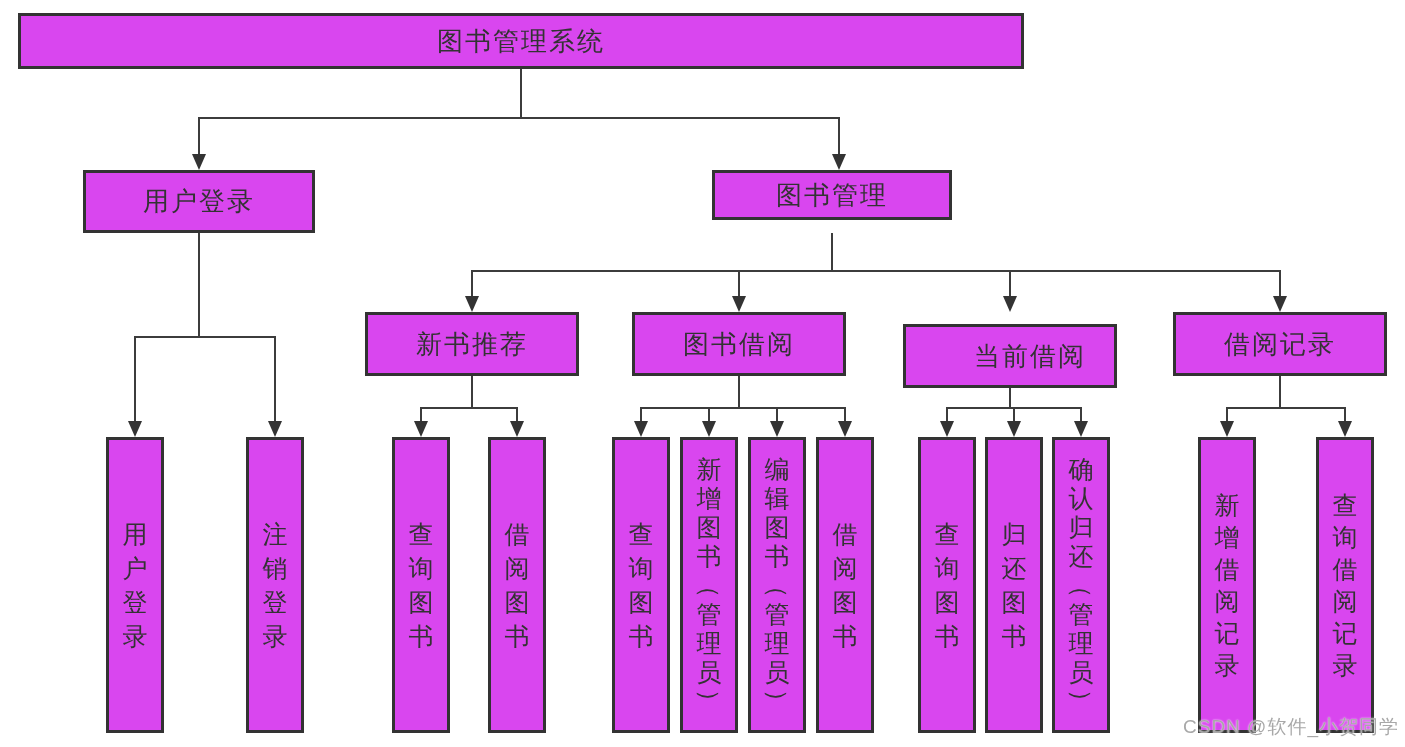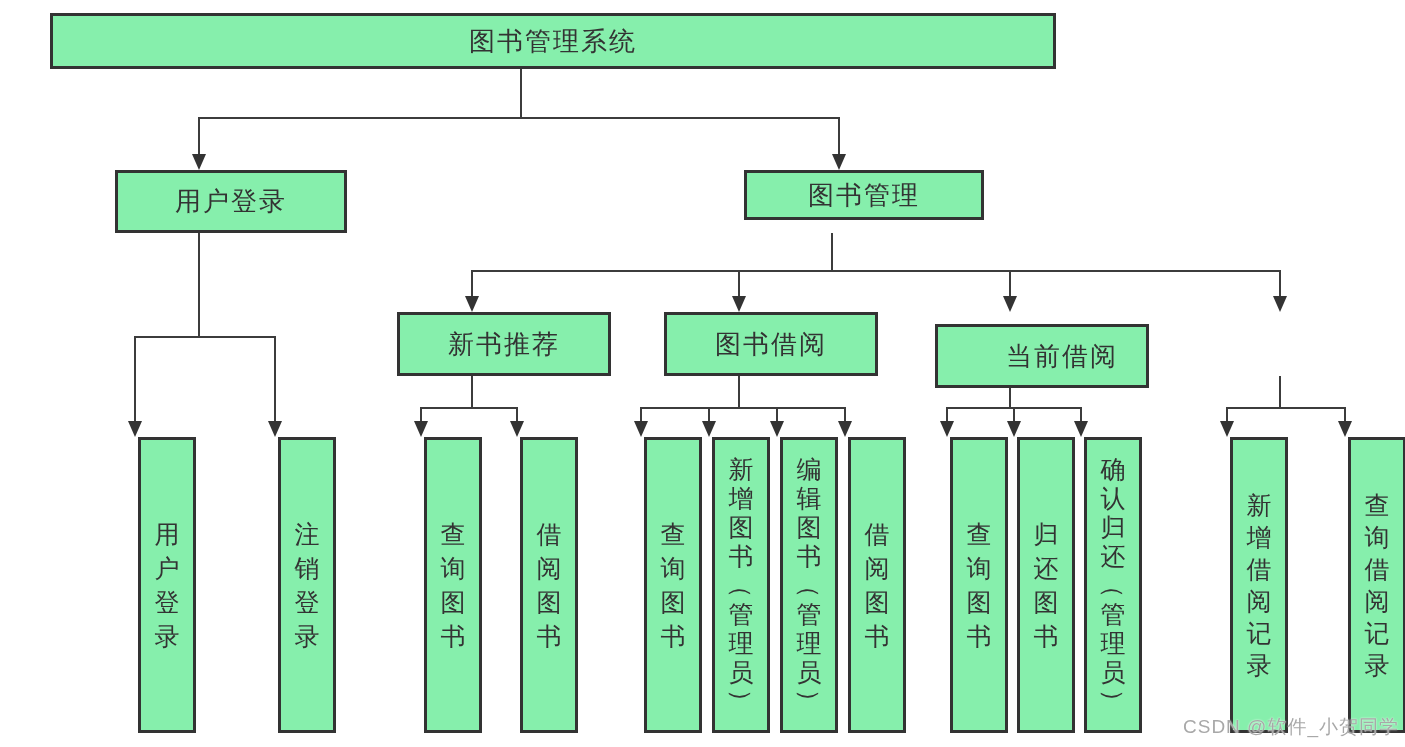--- a/index.html
+++ b/index.html
@@ -7,26 +7,25 @@
     position: relative;
     width: 1405px;
     height: 747px;
     background: #ffffff;
     font-family: "Liberation Sans", "DejaVu Sans", sans-serif;
   }
   .node {
     position: absolute;
     box-sizing: border-box;
     border: 3px solid #333333;
-    background: #86efac;
+    background: #d946ef;
     display: flex;
     align-items: center;
     justify-content: center;
     color: #333333;
-    margin-left: 32px;
   }
   .node.h .node-label {
     font-size: 26px;
     letter-spacing: 2px;
     white-space: nowrap;
   }
   .node.v { flex-direction: column; }
   .v-char {
     width: 100%;
     display: flex;
@@ -124,20 +123,23 @@
     </div>
     <div class="node h" style="left: 365px; top: 312px; width: 214px; height: 64px; border-color: rgb(51, 51, 51); color: rgb(51, 51, 51);">
       <span class="node-label">新书推荐</span>
     </div>
     <div class="node h" style="left: 632px; top: 312px; width: 214px; height: 64px; border-color: rgb(51, 51, 51); color: rgb(51, 51, 51);">
       <span class="node-label">图书借阅</span>
     </div>
     <div class="node h" style="left: 903px; top: 324px; width: 214px; height: 64px; border-color: rgb(51, 51, 51); color: rgb(51, 51, 51); padding-left: 40px;">
       <span class="node-label">当前借阅</span>
     </div>
+    <div class="node h" style="left: 1173px; top: 312px; width: 214px; height: 64px; border-color: rgb(51, 51, 51); color: rgb(51, 51, 51);">
+      <span class="node-label">借阅记录</span>
+    </div>
     <div class="node v" style="left: 106px; top: 437px; width: 58px; height: 296px; border-color: rgb(51, 51, 51); color: rgb(51, 51, 51);">
       <div class="v-char" style="height: 34px;">用</div>
       <div class="v-char" style="height: 34px;">户</div>
       <div class="v-char" style="height: 34px;">登</div>
       <div class="v-char" style="height: 34px;">录</div>
     </div>
     <div class="node v" style="left: 246px; top: 437px; width: 58px; height: 296px; border-color: rgb(51, 51, 51); color: rgb(51, 51, 51);">
       <div class="v-char" style="height: 34px;">注</div>
       <div class="v-char" style="height: 34px;">销</div>
       <div class="v-char" style="height: 34px;">登</div>

